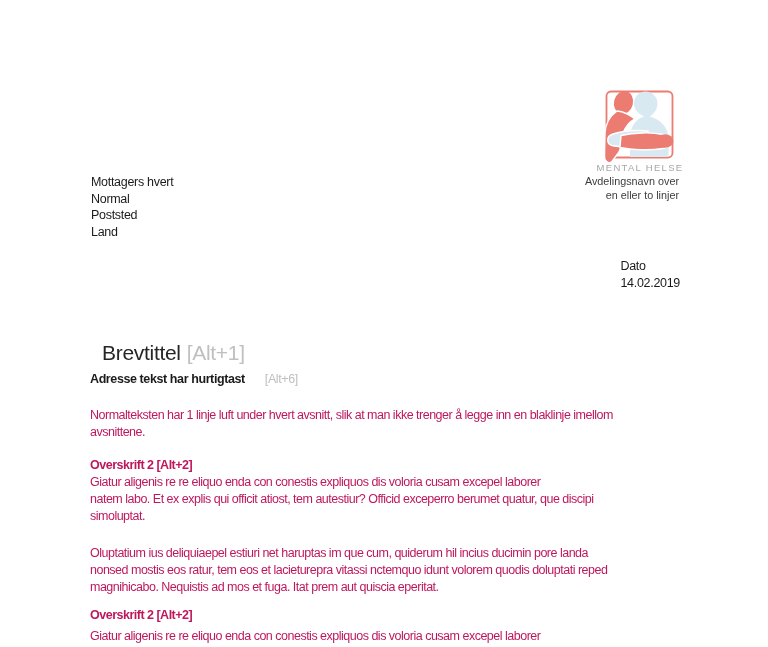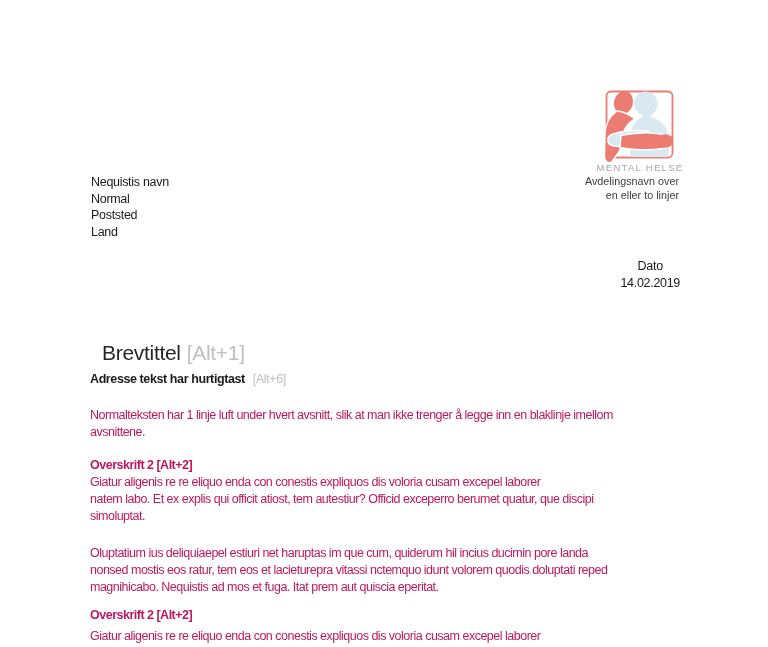--- a/index.html
+++ b/index.html
@@ -26,21 +26,21 @@
     position: absolute;
     left: 90px;
     font-size: 12.5px;
     line-height: 17px;
     letter-spacing: -0.5px;
     color: #be185d;
     white-space: nowrap;
   }
   .bold { font-weight: bold; }
   .shortcut { color: #bfbfbf; }
-  .right { text-align: center; }
+  .right { text-align: left; }
   .logo-caption {
     font-size: 9.5px;
     letter-spacing: 1.3px;
     color: #a6a6a6;
     text-align: center;
     white-space: nowrap;
   }
   .dept {
     font-size: 10.8px;
     line-height: 13.6px;
@@ -56,21 +56,21 @@
     white-space: nowrap;
     margin-left: 12px;
   }
   .doc-title .shortcut { margin-left: 6px; }
   .subtitle {
     font-size: 12.5px;
     line-height: 17px;
     letter-spacing: -0.4px;
     white-space: nowrap;
   }
-  .subtitle .shortcut { margin-left: 8px; font-weight: normal; }
+  .subtitle .shortcut { margin-left: 20px; font-weight: normal; }
 </style>
 </head>
 <body>
 
 <div class="page">
 
   <svg class="abs" style="left:596px; top:86px;" width="92" height="92" viewBox="596 86 92 92">
     <rect x="606.5" y="91.5" width="66" height="66" rx="4.5" fill="#ffffff" stroke-width="1.8" stroke="#EC7B72"></rect>
 
     <path d="M 630 157 L 630 138 C 630 127 636 119 644 116.5 C 637 113 634 108 634 103.5
@@ -92,21 +92,21 @@
   </svg>
 
   <div class="abs logo-caption" style="left:592px; top:162px; width:96px;">MENTAL HELSE</div>
 
   <div class="abs dept" style="right:89px; top:175px;">
     <div>Avdelingsnavn over</div>
     <div>en eller to linjer</div>
   </div>
 
   <div class="abs txt" style="left:91px; top:174px;">
-    <div>Nequistis navn</div>
+    <div>Mottagers hvert</div>
     <div>Normal</div>
     <div>Poststed</div>
     <div>Land</div>
   </div>
 
   <div class="abs txt right" style="right:88px; top:258px;">
     <div>Dato</div>
     <div>14.02.2019</div>
   </div>
 

